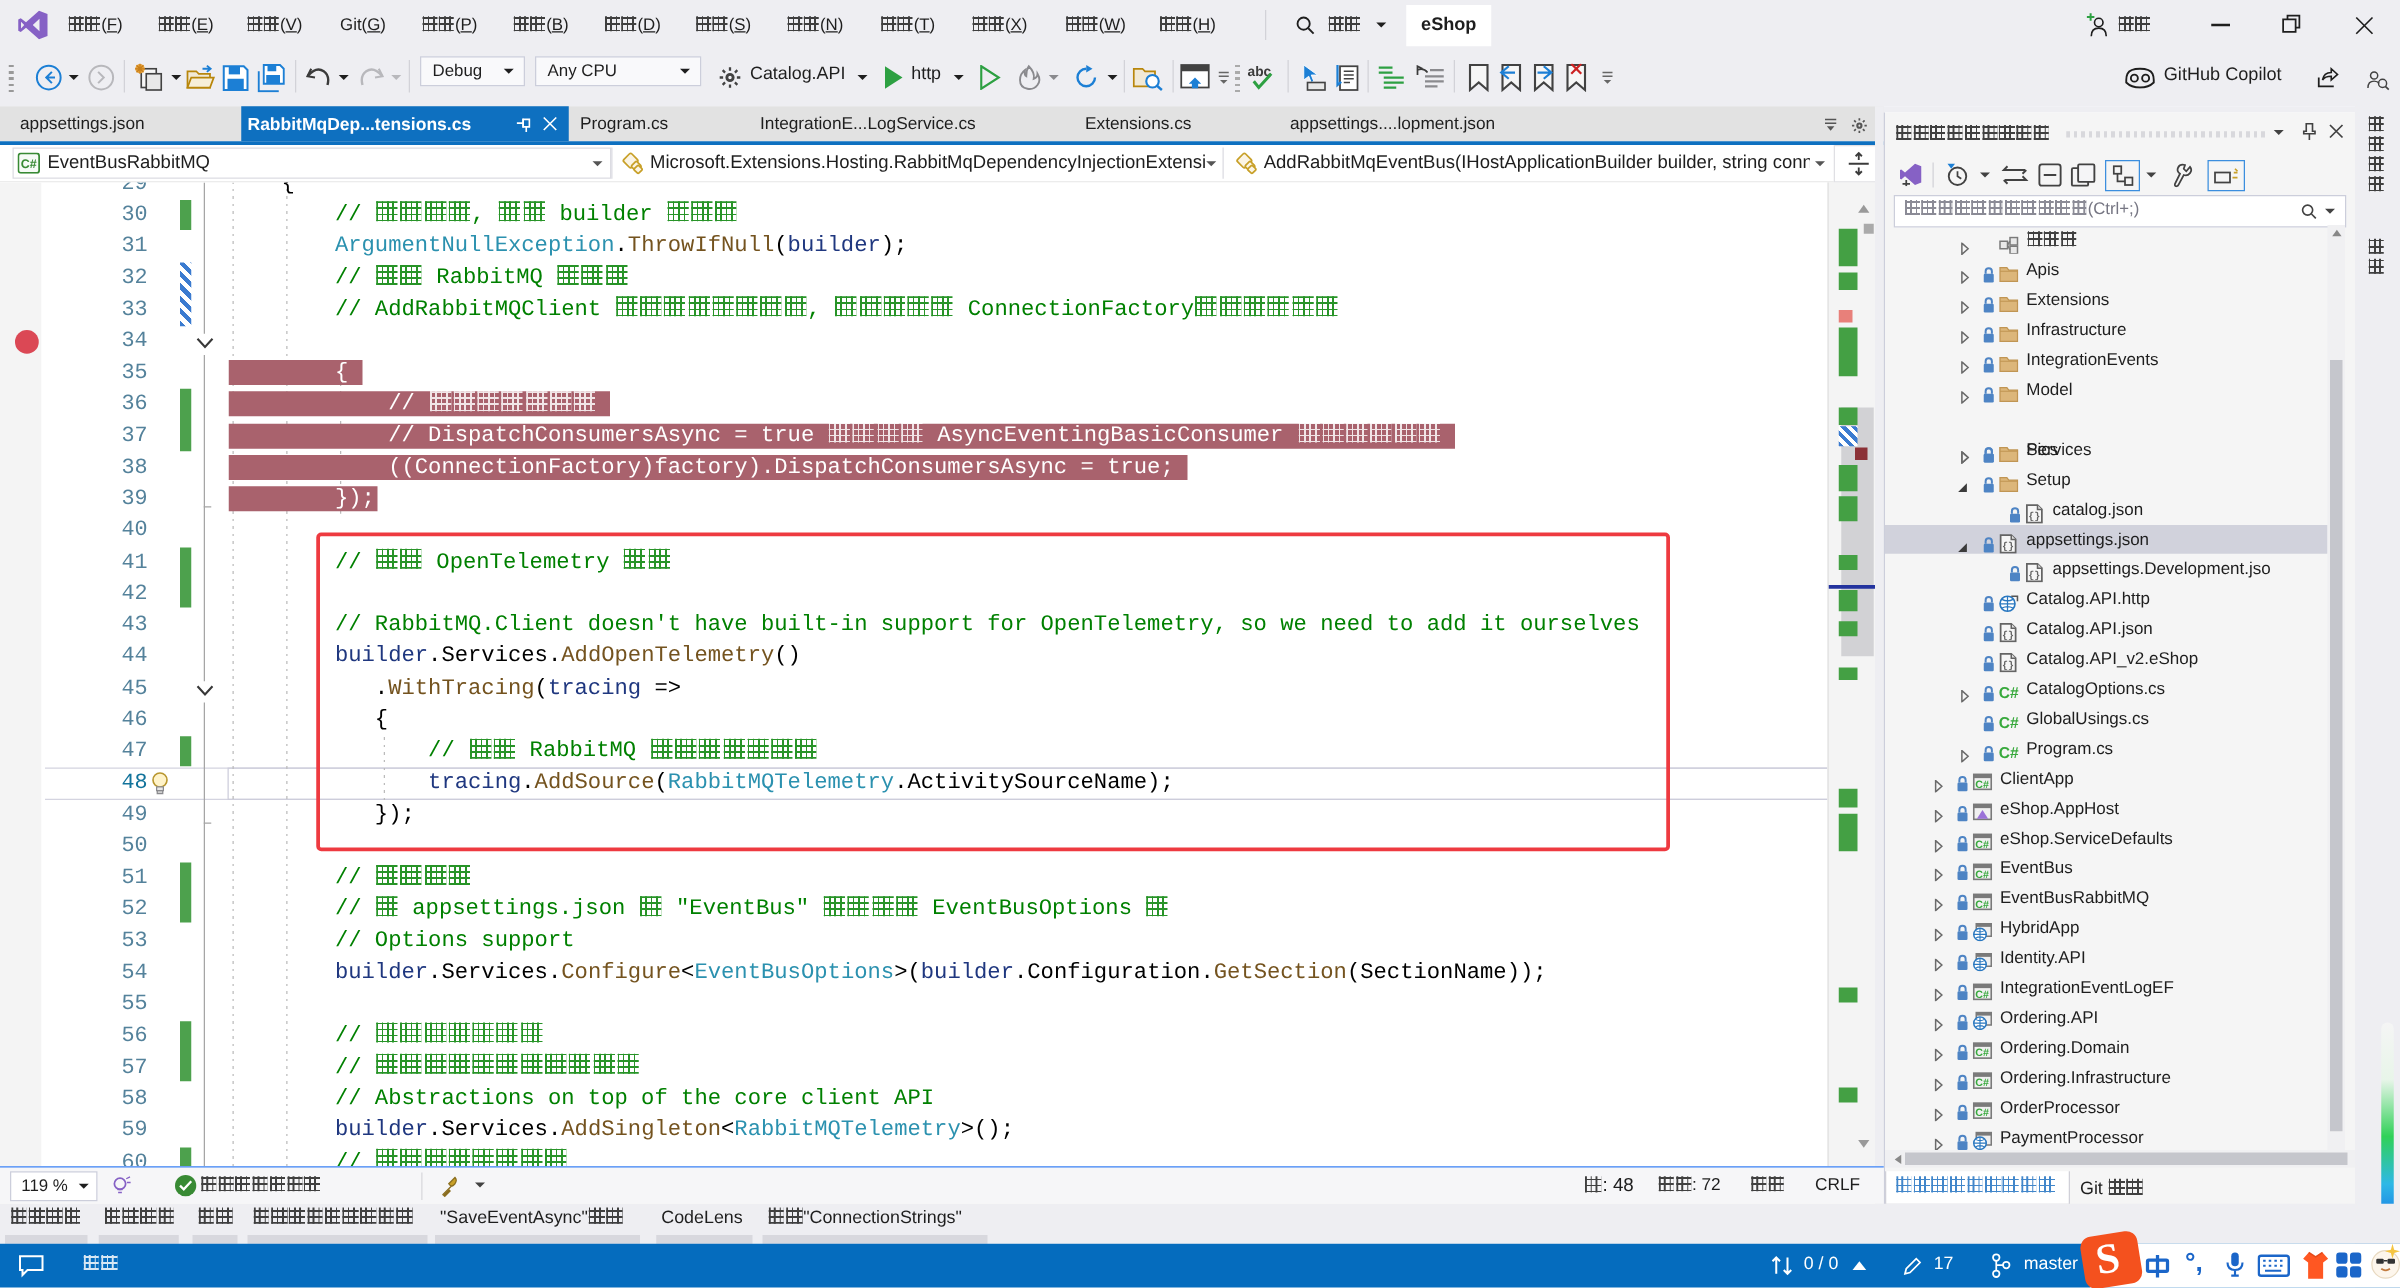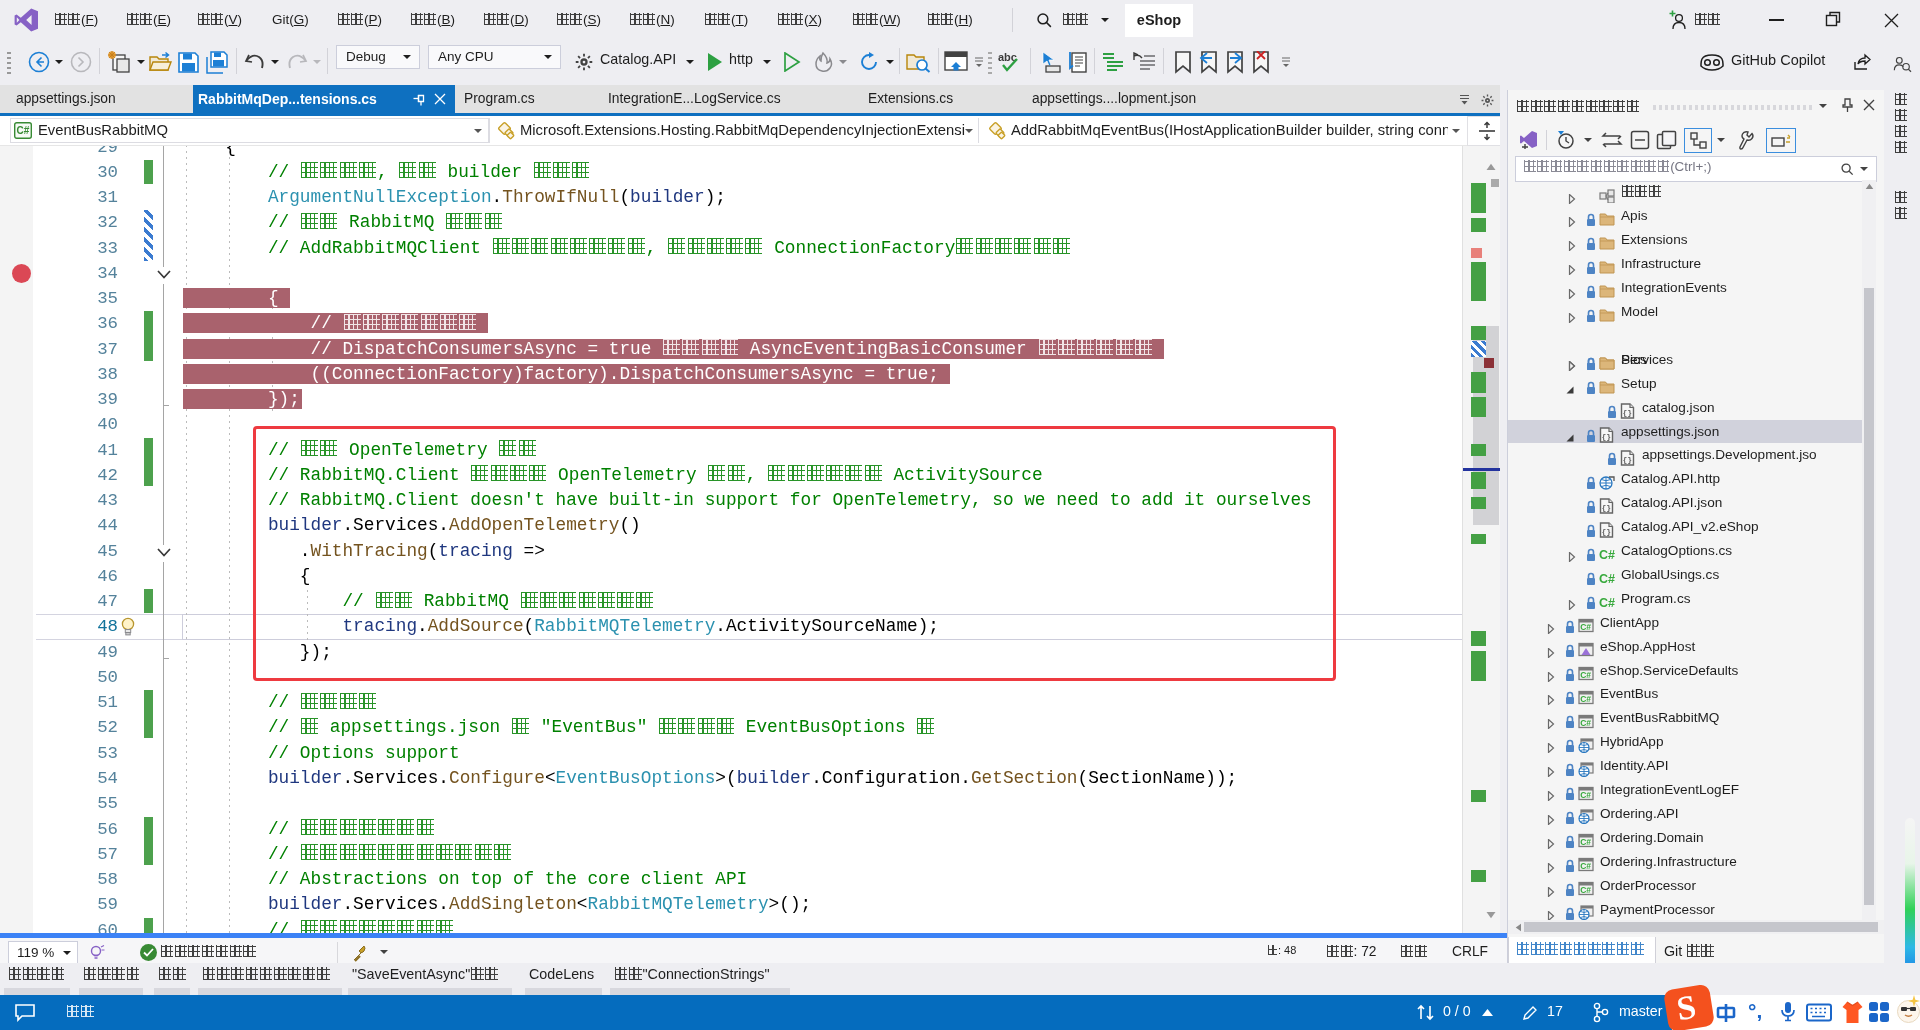--- a/index.html
+++ b/index.html
@@ -350,21 +350,20 @@
 <div class="cd" style="top:13.76px">        <span class="cm">// <i class="c"></i><i class="c"></i><i class="c"></i><i class="c"></i>, <i class="c"></i><i class="c"></i> builder <i class="c"></i><i class="c"></i><i class="c"></i></span></div>
 <div class="cd" style="top:39.02px">        <span class="ty">ArgumentNullException</span>.<span class="me">ThrowIfNull</span>(<span class="lo">builder</span>);</div>
 <div class="cd" style="top:64.28px">        <span class="cm">// <i class="c"></i><i class="c"></i> RabbitMQ <i class="c"></i><i class="c"></i><i class="c"></i></span></div>
 <div class="cd" style="top:89.54px">        <span class="cm">// AddRabbitMQClient <i class="c"></i><i class="c"></i><i class="c"></i><i class="c"></i><i class="c"></i><i class="c"></i><i class="c"></i><i class="c"></i>, <i class="c"></i><i class="c"></i><i class="c"></i><i class="c"></i><i class="c"></i> ConnectionFactory<i class="c"></i><i class="c"></i><i class="c"></i><i class="c"></i><i class="c"></i><i class="c"></i></span></div>
 <div class="cd" style="top:140.06px"><span class="sel">        {</span></div>
 <div class="cd" style="top:165.32px"><span class="sel">            // <i class="c"></i><i class="c"></i><i class="c"></i><i class="c"></i><i class="c"></i><i class="c"></i><i class="c"></i></span></div>
 <div class="cd" style="top:190.58px"><span class="sel">            // DispatchConsumersAsync = true <i class="c"></i><i class="c"></i><i class="c"></i><i class="c"></i> AsyncEventingBasicConsumer <i class="c"></i><i class="c"></i><i class="c"></i><i class="c"></i><i class="c"></i><i class="c"></i></span></div>
 <div class="cd" style="top:215.84px"><span class="sel">            ((ConnectionFactory)factory).DispatchConsumersAsync = true;</span></div>
 <div class="cd" style="top:241.10px"><span class="sel" style="padding-right:2px">        });</span></div>
 <div class="cd" style="top:291.62px">        <span class="cm">// <i class="c"></i><i class="c"></i> OpenTelemetry <i class="c"></i><i class="c"></i></span></div>
-<div class="cd" style="top:316.88px">        <span class="cm">// RabbitMQ.Client <i class="c"></i><i class="c"></i><i class="c"></i><i class="c"></i> OpenTelemetry <i class="c"></i><i class="c"></i>, <i class="c"></i><i class="c"></i><i class="c"></i><i class="c"></i><i class="c"></i><i class="c"></i> ActivitySource</span></div>
 <div class="cd" style="top:342.14px">        <span class="cm">// RabbitMQ.Client doesn't have built-in support for OpenTelemetry, so we need to add it ourselves</span></div>
 <div class="cd" style="top:367.40px">        <span class="lo">builder</span>.Services.<span class="me">AddOpenTelemetry</span>()</div>
 <div class="cd" style="top:392.66px">           .<span class="me">WithTracing</span>(<span class="lo">tracing</span> =&gt;</div>
 <div class="cd" style="top:417.92px">           {</div>
 <div class="cd" style="top:443.18px">               <span class="cm">// <i class="c"></i><i class="c"></i> RabbitMQ <i class="c"></i><i class="c"></i><i class="c"></i><i class="c"></i><i class="c"></i><i class="c"></i><i class="c"></i></span></div>
 <div class="cd" style="top:468.44px">               <span class="lo">tracing</span>.<span class="me">AddSource</span>(<span class="ty">RabbitMQTelemetry</span>.ActivitySourceName);</div>
 <div class="cd" style="top:493.70px">           });</div>
 <div class="cd" style="top:544.22px">        <span class="cm">// <i class="c"></i><i class="c"></i><i class="c"></i><i class="c"></i></span></div>
 <div class="cd" style="top:569.48px">        <span class="cm">// <i class="c"></i> appsettings.json <i class="c"></i> "EventBus" <i class="c"></i><i class="c"></i><i class="c"></i><i class="c"></i> EventBusOptions <i class="c"></i></span></div>
 <div class="cd" style="top:594.74px">        <span class="cm">// Options support</span></div>
@@ -917,39 +916,39 @@
 <svg class="abs" style="left:8px;top:15px" width="20" height="18" viewBox="0 0 22 20">
       <circle cx="8" cy="6" r="3.2" fill="none" stroke="#424242" stroke-width="1.3"></circle>
       <path d="M2.5 17 Q2.5 11 8 11 Q11 11 12.5 13" fill="none" stroke="#424242" stroke-width="1.3"></path>
       <circle cx="15.5" cy="13" r="3.6" fill="none" stroke="#424242" stroke-width="1.3"></circle>
       <line x1="18" y1="15.7" x2="21" y2="18.5" stroke="#424242" stroke-width="1.5"></line>
     </svg>
 <div class="abs" style="left:9px;top:52px;width:16px;font-size:13.6px;color:#1e1e1e;line-height:16px;text-align:center"><i class="c"></i><i class="c"></i><i class="c"></i><i class="c"></i></div>
 <div class="abs" style="left:9px;top:150px;width:16px;font-size:13.6px;color:#1e1e1e;line-height:16px;text-align:center"><i class="c"></i><i class="c"></i></div>
 <div class="abs" style="left:21px;top:778px;width:10px;height:152px;border-radius:5px;background:linear-gradient(180deg,#F5F5F5 0%,#E8F5E9 30%,#30D158 60%,#2EB8E6 85%,#1E88E5 100%)"></div>
 </div>
-<div class="abs" style="left:0;top:933px;width:1507px;height:30px;background:#F6F6F8;border-top:5px solid #3b82f6">
+<div class="abs" style="left:0;top:933px;width:1507px;height:30px;background:#F6F6F8;border-top:1px solid #3b82f6">
 <div class="abs" style="left:8px;top:3px;width:70px;height:24px;background:#fff;border:1px solid #CCCEDB;font-size:13.5px;line-height:22px;padding-left:8px;color:#1e1e1e">119 %<div class="carr" style="right:6px;top:9px"></div></div>
 <svg class="abs" style="left:88px;top:6px" width="17" height="18" viewBox="0 0 17 18">
       <circle cx="8" cy="7" r="4.5" fill="none" stroke="#8661C5" stroke-width="1.4"></circle>
       <path d="M6 11.5 h4 M6.5 14 h3" stroke="#8661C5" stroke-width="1.3"></path>
       <path d="M13 3 l3 -1.5 M13.5 6 l3 0" stroke="#8661C5" stroke-width="1.1"></path>
     </svg>
 <div class="abs" style="left:140px;top:6px;width:17px;height:17px;border-radius:50%;background:#388A34"></div>
 <svg class="abs" style="left:143px;top:10px" width="11" height="9" viewBox="0 0 11 9">
       <path d="M1 4.5 L4 7.5 L10 1" fill="none" stroke="#fff" stroke-width="1.8"></path>
     </svg>
 <div class="abs" style="left:160px;top:6px;font-size:13.8px;color:#1e1e1e"><i class="c"></i><i class="c"></i><i class="c"></i><i class="c"></i><i class="c"></i><i class="c"></i><i class="c"></i></div>
 <div class="abs" style="left:337px;top:4px;width:1px;height:22px;background:#D8D8DC"></div>
 <svg class="abs" style="left:352px;top:6px" width="20" height="18" viewBox="0 0 20 18">
       <path d="M2 16 L9 9 M7 7 L12 2 Q14 4 12 7 L11 8 Q9 10 7 7 Z" fill="#C8A028" stroke="#8A6D1F" stroke-width="1"></path>
       <path d="M3 17 L8 12" stroke="#8A6D1F" stroke-width="2.2"></path>
     </svg>
 <div class="carr" style="left:380px;top:12px;border-top-color:#424242"></div>
-<div class="abs" style="left:1267px;top:6px;font-size:11px;color:#1e1e1e"><i class="c"></i>: 48</div>
+<div class="abs" style="left:1267px;top:6px;font-size:15px;color:#1e1e1e"><i class="c"></i>: 48</div>
 <div class="abs" style="left:1326px;top:6px;font-size:13.8px;color:#1e1e1e"><i class="c"></i><i class="c"></i>: 72</div>
 <div class="abs" style="left:1400px;top:6px;font-size:13.8px;color:#1e1e1e"><i class="c"></i><i class="c"></i></div>
 <div class="abs" style="left:1452px;top:6px;font-size:13.8px;color:#1e1e1e">CRLF</div>
 </div>
 <div class="abs" style="left:0;top:963px;width:1920px;height:32px;background:#EEEEF2">
 <div class="abs" style="left:8px;top:3px;font-size:14.3px;color:#1e1e1e;white-space:nowrap"><i class="c"></i><i class="c"></i><i class="c"></i><i class="c"></i></div>
 <div class="abs" style="left:4px;top:25px;width:66px;height:7px;background:#D8D8DE"></div>
 <div class="abs" style="left:83px;top:3px;font-size:14.3px;color:#1e1e1e;white-space:nowrap"><i class="c"></i><i class="c"></i><i class="c"></i><i class="c"></i></div>
 <div class="abs" style="left:79px;top:25px;width:64px;height:7px;background:#D8D8DE"></div>
 <div class="abs" style="left:158px;top:3px;font-size:14.3px;color:#1e1e1e;white-space:nowrap"><i class="c"></i><i class="c"></i></div>

